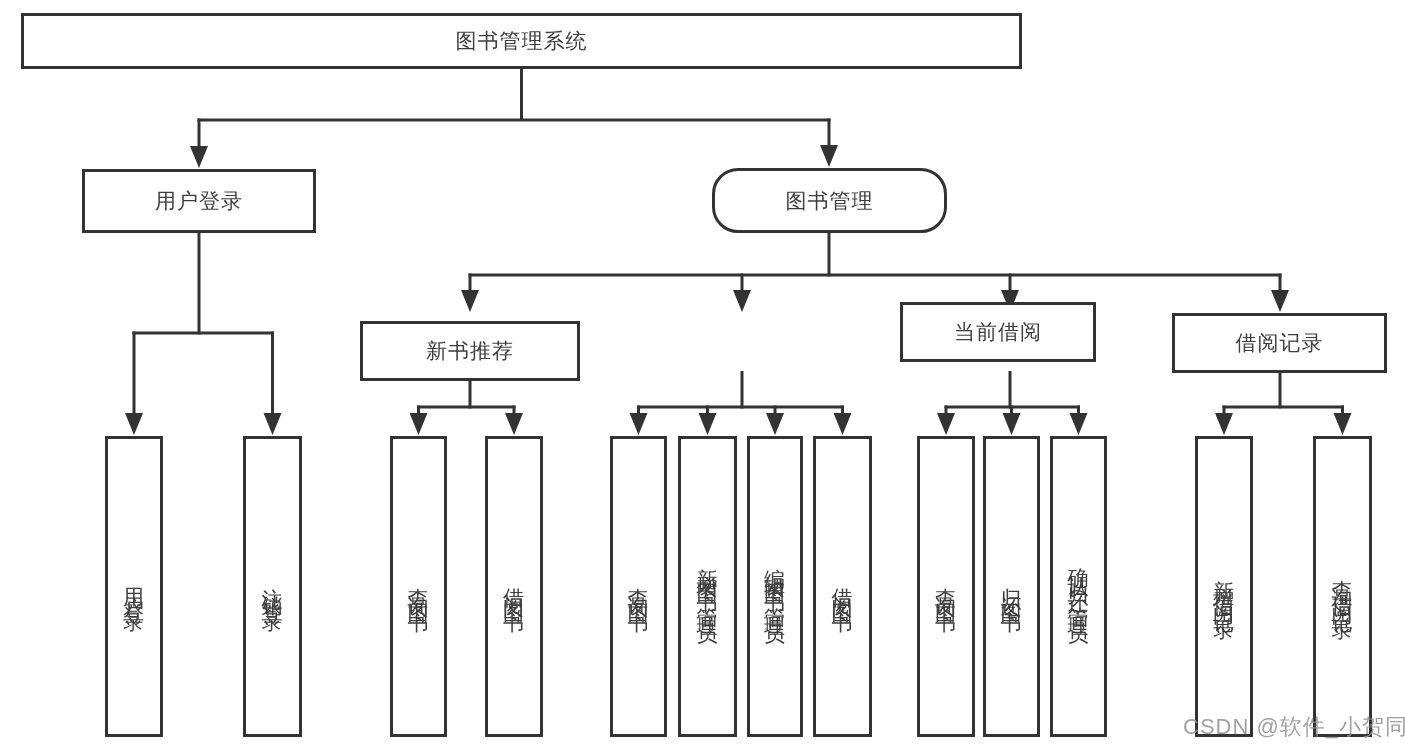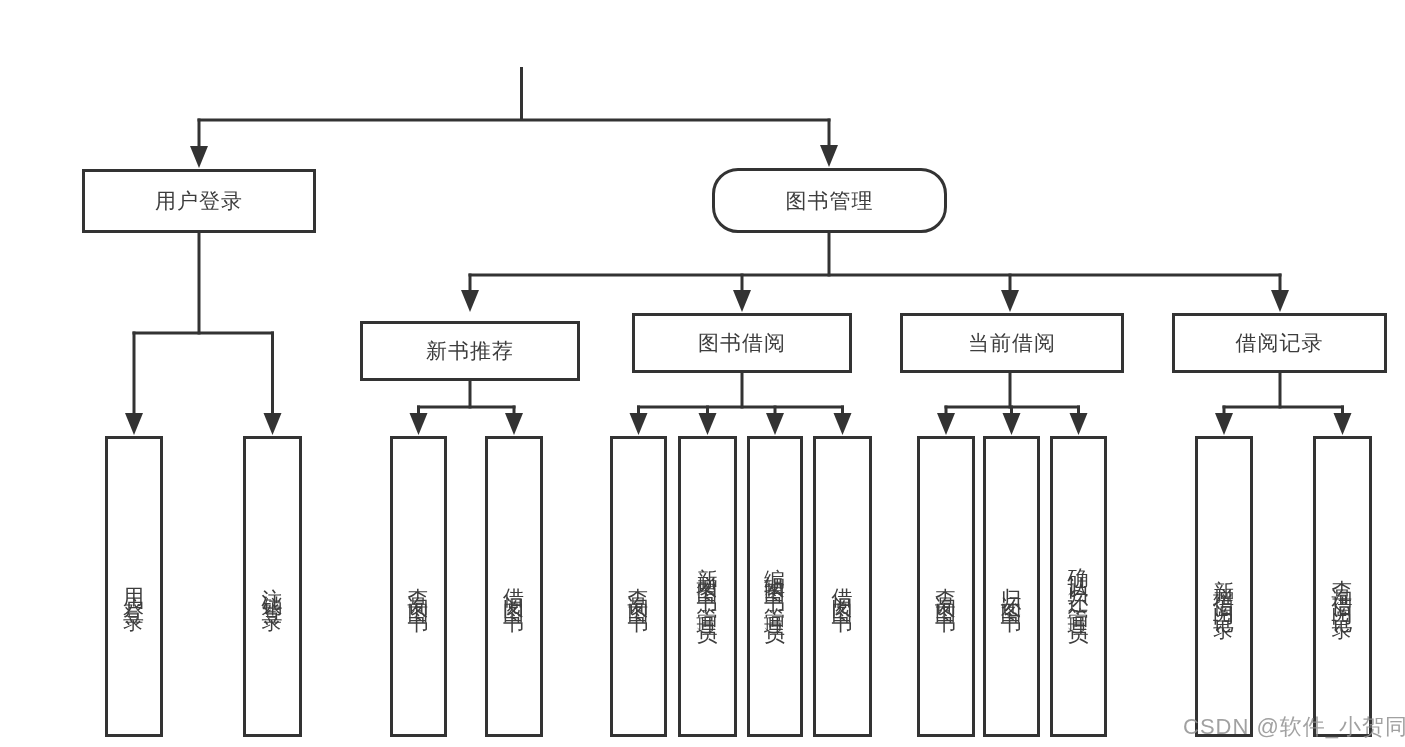--- a/index.html
+++ b/index.html
@@ -120,35 +120,35 @@
       <polygon points="766,413 784,413 775,435"></polygon>
       <polygon points="833.5,413 851.5,413 842.5,435"></polygon>
       <polygon points="937,413 955,413 946,435"></polygon>
       <polygon points="1002.5,413 1020.5,413 1011.5,435"></polygon>
       <polygon points="1069.5,413 1087.5,413 1078.5,435"></polygon>
       <polygon points="1215,413 1233,413 1224,435"></polygon>
       <polygon points="1333.5,413 1351.5,413 1342.5,435"></polygon>
     </g>
   </svg>
 
+  <div class="box" style="left:21px; top:13px; width:1001px; height:56px;">
+    <span class="h-label">图书管理系统</span>
+  </div>
 
   <div class="box" style="left:82px; top:169px; width:234px; height:64px;">
     <span class="h-label">用户登录</span>
   </div>
   <div class="box" style="left:712px; top:168px; width:235px; height:65px;border-radius:26px;">
     <span class="h-label">图书管理</span>
   </div>
 
   <div class="box" style="left:360px; top:313px; width:220px; height:60px;margin-top:8px;">
     <span class="h-label">新书推荐</span>
   </div>
-  <div class="box" style="left:632px; top:313px; width:220px; height:60px;">
-    <span class="h-label">图书借阅</span>
-  </div>
-  <div class="box" style="left:900px; top:313px; width:224px; height:60px;">
+  <div class="box" style="left:900px; top:302px; width:196px; height:60px;">
     <span class="h-label">当前借阅</span>
   </div>
   <div class="box" style="left:1172px; top:313px; width:215px; height:60px;">
     <span class="h-label">借阅记录</span>
   </div>
 
   <div class="box leaf" style="left:105px; width:58px;">
     <span class="vtext">用户登录</span>
   </div>
   <div class="box leaf" style="left:243px; width:59px;">

